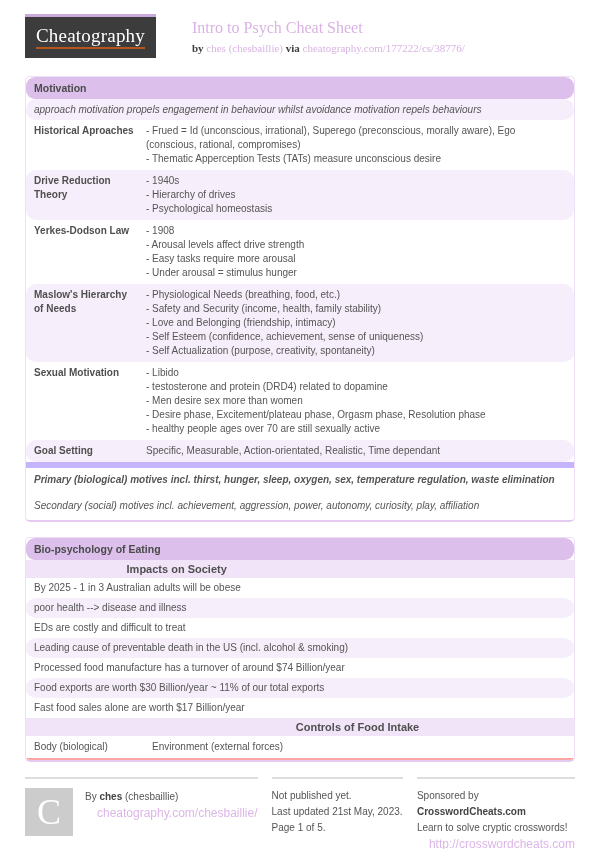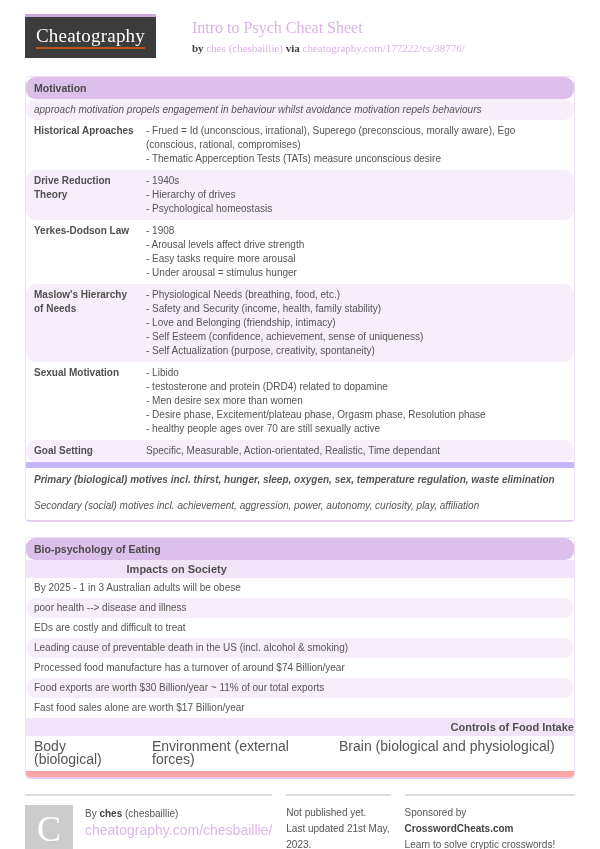--- a/index.html
+++ b/index.html
@@ -25,33 +25,33 @@
   .row{display:grid;grid-template-columns:118px 1fr;font-size:10px;}
   .row .term{font-weight:bold;color:#4f4f4f;padding:4px 6px 4px 8px;line-height:14px;}
   .row .def{padding:4px 8px 4px 2px;}
   .row .def div{line-height:14px;}
   .bottom-note{font-style:italic;font-size:10px;padding:6px 8px 9px 8px;background:#fff;}
   .bottom-note.first{border-top:6px solid #c4b5fd;font-weight:bold;}
 
   .sub-header{background:#f1e4f8;font-size:11px;font-weight:bold;color:#4f4f4f;padding:3px 0;}
   .sub-header .shspan{display:block;}
   .sh1 .shspan{width:55%;text-align:center;}
-  .sh2 .shspan{margin-left:21%;width:79%;text-align:right;}
+  .sh2 .shspan{margin-left:21%;width:79%;text-align:center;}
   .simple-row{font-size:10px;padding:3px 8px 4px 8px;line-height:13px;}
-  .cols-row{display:grid;grid-template-columns:118px 187px 1fr;font-size:14px;border-bottom:6px solid #fca5a5;}
+  .cols-row{display:grid;grid-template-columns:118px 187px 1fr;font-size:10px;border-bottom:2px solid #fca5a5;}
   .cols-row div{padding:4px 8px 5px 8px;line-height:13px;}
 
   
   .footer{display:grid;grid-template-columns:1fr 1fr 1fr;gap:14px;padding:0 25px;margin-top:3px;font-size:10px;}
   .fcol{border-top:2px solid #ddd;padding-top:9px;line-height:16px;}
   .fcol1-inner{display:flex;}
   .c-logo{width:48px;height:48px;background:#ccc;color:#fff;font-family:"Liberation Serif",serif;
           font-size:36px;display:flex;align-items:center;justify-content:center;flex:0 0 48px;cursor:pointer;}
   .fcol1-text{margin-left:12px;padding-top:1px;}
-  .plink{color:#dcb6e8;text-decoration:none;font-size:14px;display:inline-block;cursor:pointer;}
+  .plink{color:#dcb6e8;text-decoration:none;font-size:12px;display:inline-block;cursor:pointer;margin-left:12px;}
   .fcol b{color:#444;}
 </style>
 </head>
 <body>
 
 <div class="page">
 
   <div class="header">
     <div class="logo">
       <span class="logo-text">Cheatography</span>
@@ -141,21 +141,20 @@
     <div class="simple-row tint">Food exports are worth $30 Billion/year ~ 11% of our total exports</div>
     <div class="simple-row">Fast food sales alone are worth $17 Billion/year</div>
 
     <div class="sub-header sh2">
       <span class="shspan">Controls of Food Intake</span>
     </div>
 
     <div class="cols-row">
       <div>Body (biological)</div>
       <div>Environment (external forces)</div>
-      <div>Brain (biological and physiological)</div>
     </div>
   </div>
 
 </div>
 
 <div class="footer">
   <div class="fcol">
     <div class="fcol1-inner">
       <div class="c-logo">
         <span>C</span>

